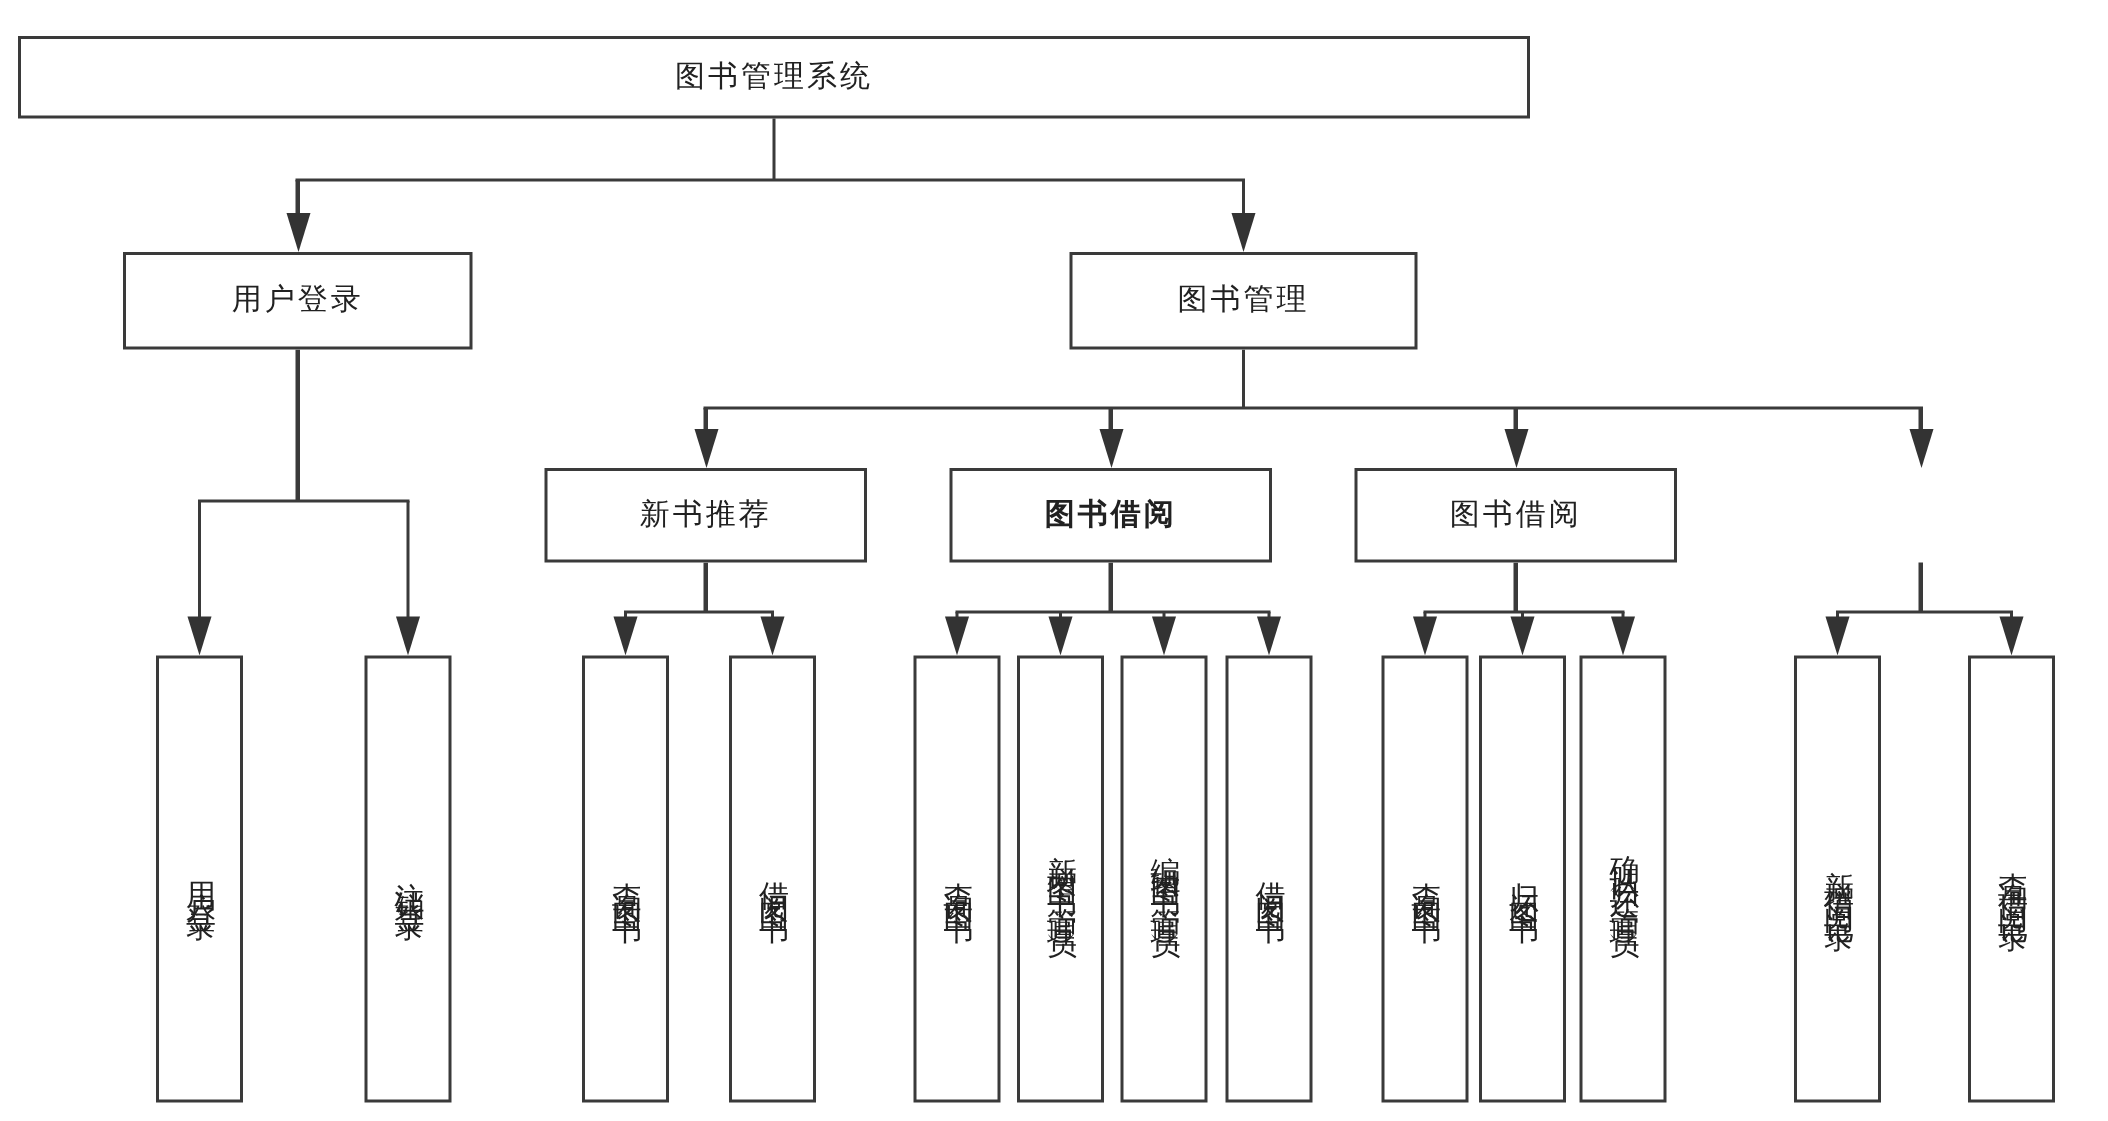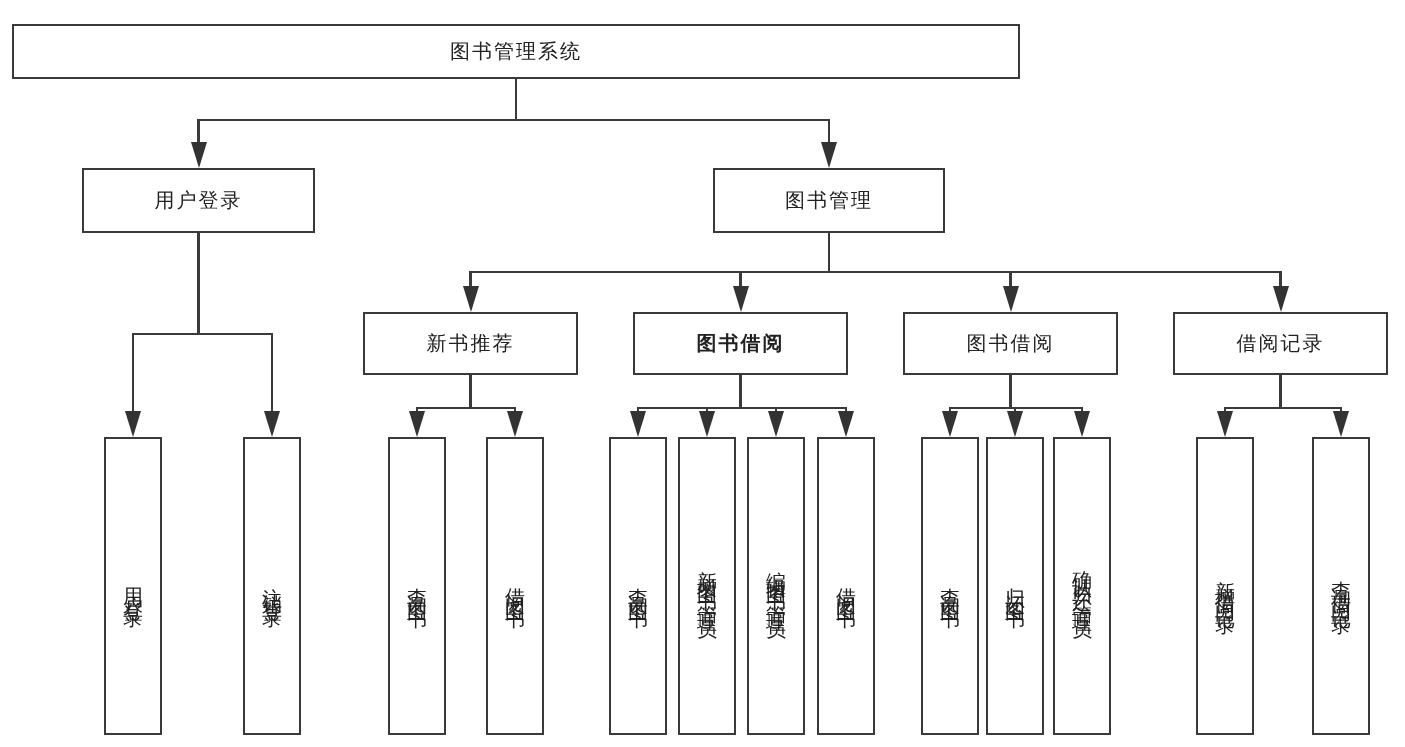--- a/index.html
+++ b/index.html
@@ -141,23 +141,20 @@
     </div>
     <div class="node horizontal" style="left: 363px; top: 312px; width: 215px; height: 63px;">
       <span class="node-label">新书推荐</span>
     </div>
     <div class="node horizontal" style="left: 633px; top: 312px; width: 215px; height: 63px; font-weight: bold;">
       <span class="node-label">图书借阅</span>
     </div>
     <div class="node horizontal" style="left: 903px; top: 312px; width: 215px; height: 63px;">
       <span class="node-label">图书借阅</span>
     </div>
-    <div class="node horizontal" style="left: 1173px; top: 312px; width: 215px; height: 63px;">
-      <span class="node-label">借阅记录</span>
-    </div>
     <div class="node vertical" style="left: 104px; top: 437px; width: 58px; height: 298px;">
       <span class="node-label">用户登录</span>
     </div>
     <div class="node vertical" style="left: 243px; top: 437px; width: 58px; height: 298px;">
       <span class="node-label">注销登录</span>
     </div>
     <div class="node vertical" style="left: 388px; top: 437px; width: 58px; height: 298px;">
       <span class="node-label">查询图书</span>
     </div>
     <div class="node vertical" style="left: 486px; top: 437px; width: 58px; height: 298px;">

